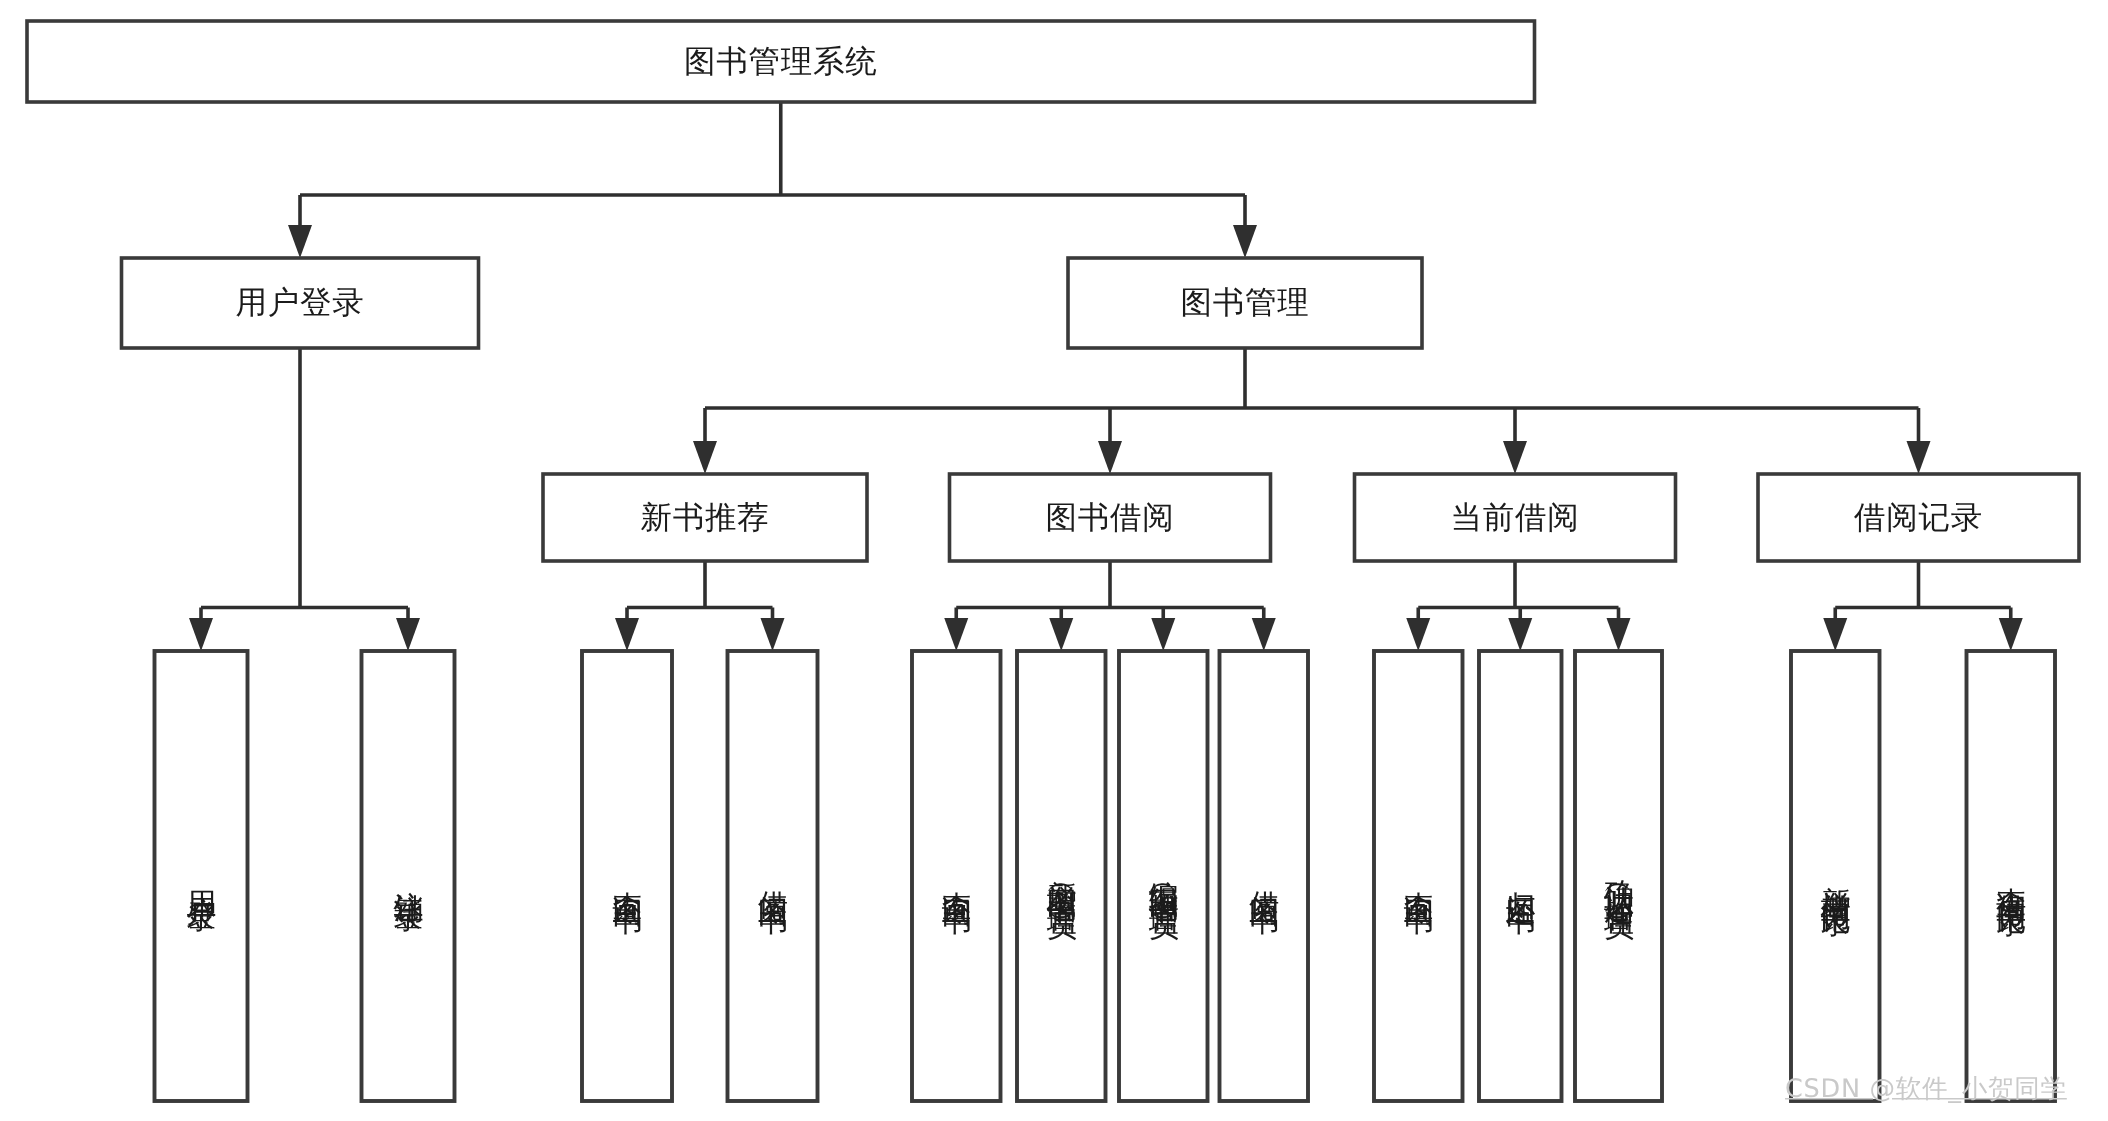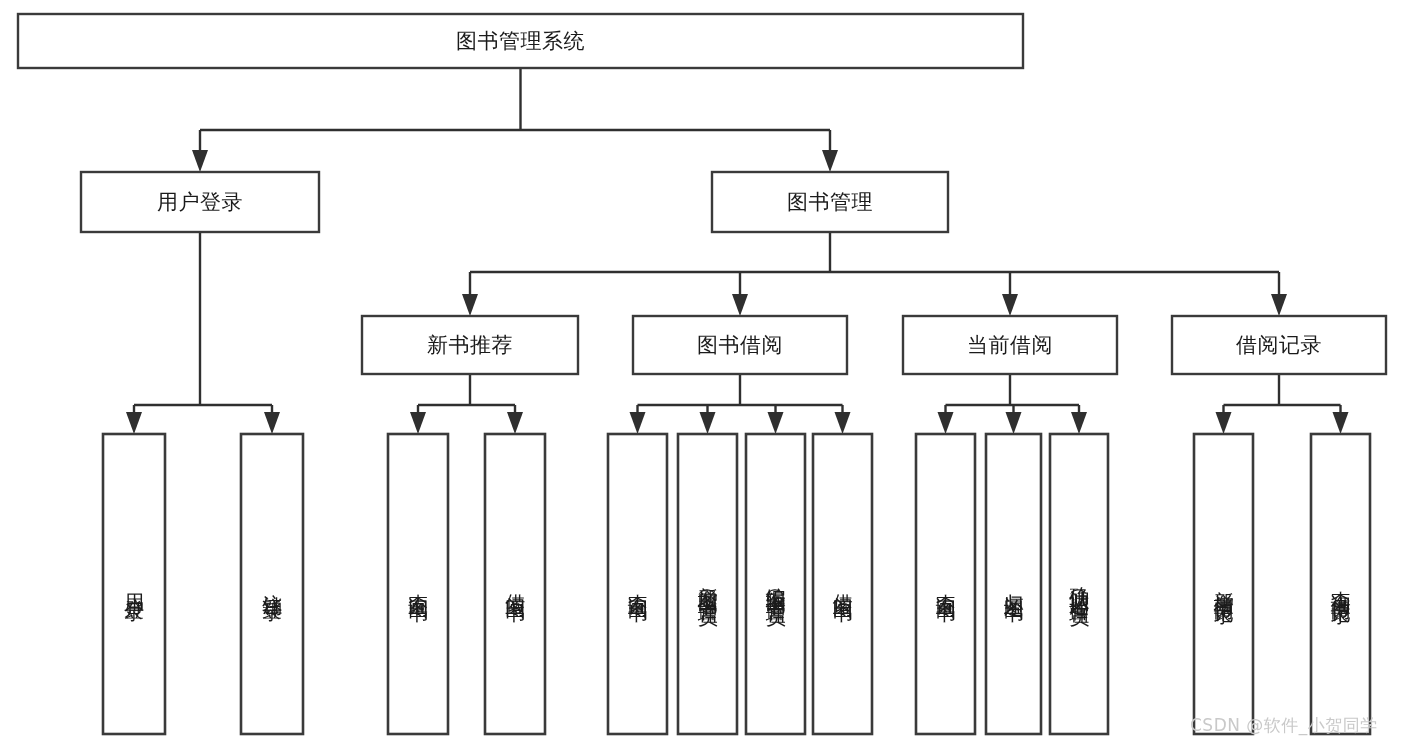--- a/index.html
+++ b/index.html
@@ -54,20 +54,21 @@
   }
   .watermark-text {
     position: absolute;
     font-family: "DejaVu Sans", "Liberation Sans", sans-serif;
     font-size: 17px;
     color: #c9c9c9;
     white-space: nowrap;
     left: 1190px;
     top: 714px;
     letter-spacing: 0.5px;
+    text-decoration: underline;
   }
   .vlabel-wrap {
     position: absolute;
     display: flex;
     align-items: center;
     justify-content: center;
     pointer-events: none;
   }
   .vlabel {
     writing-mode: vertical-rl;

